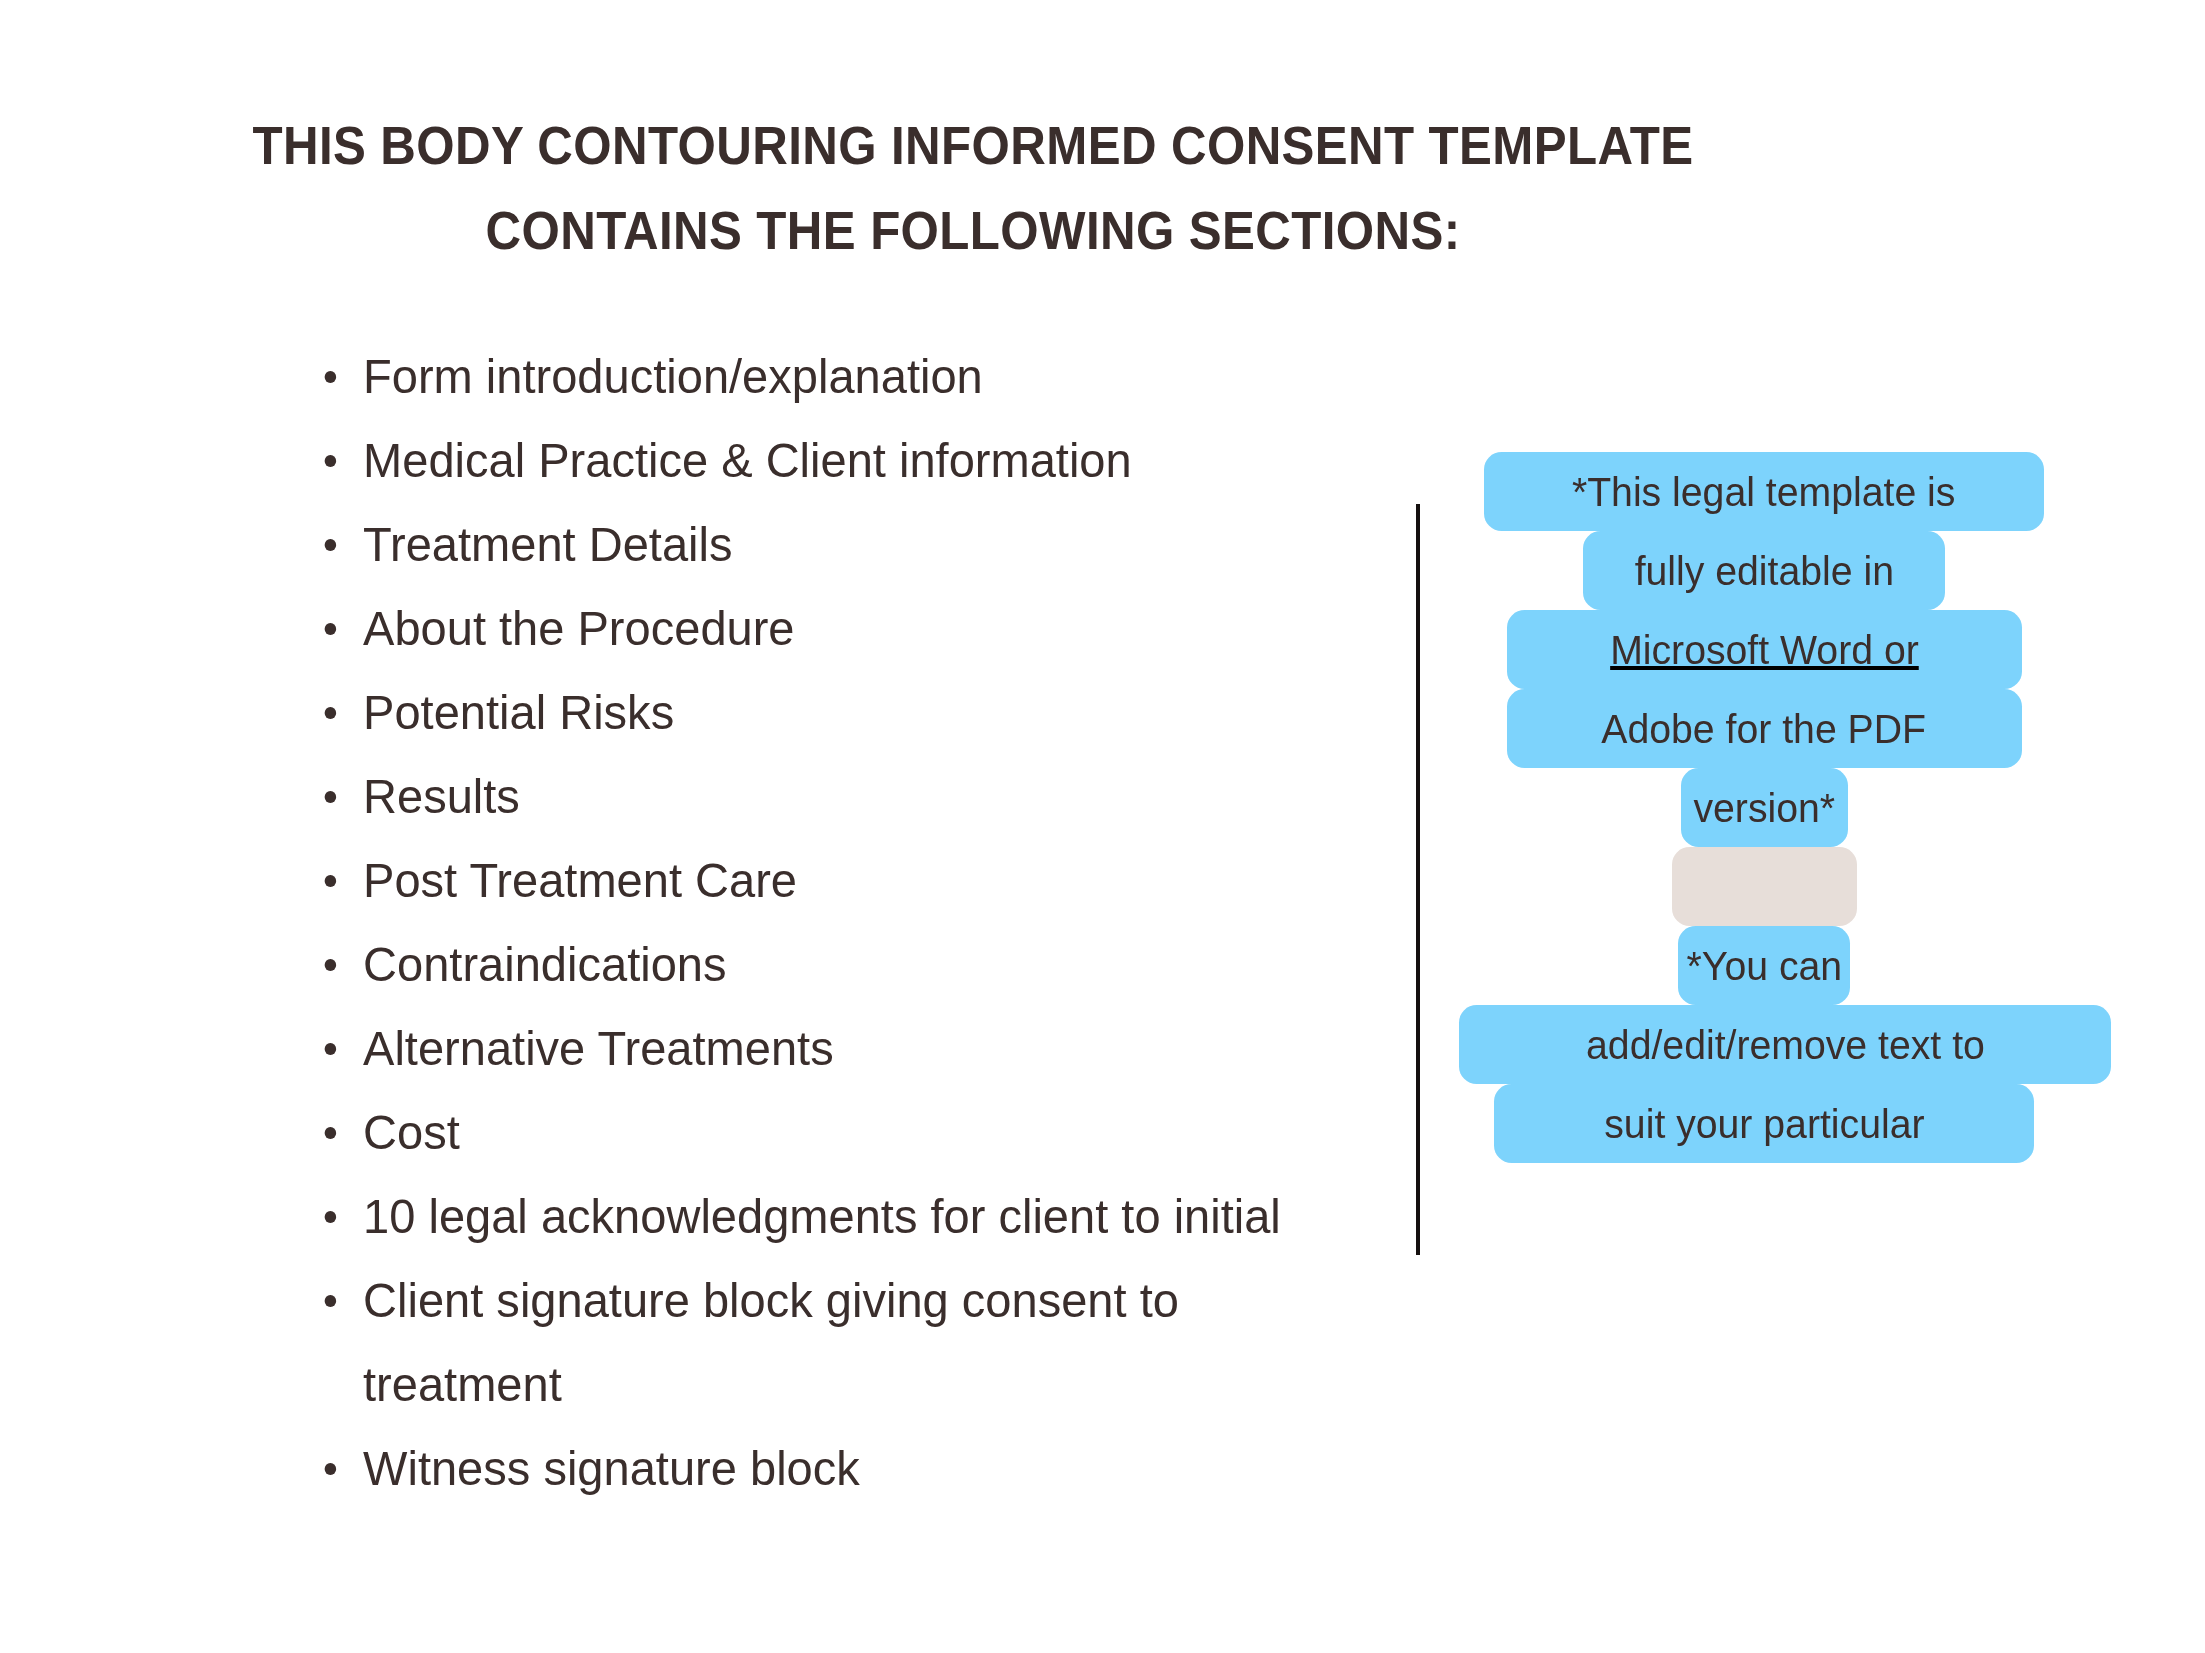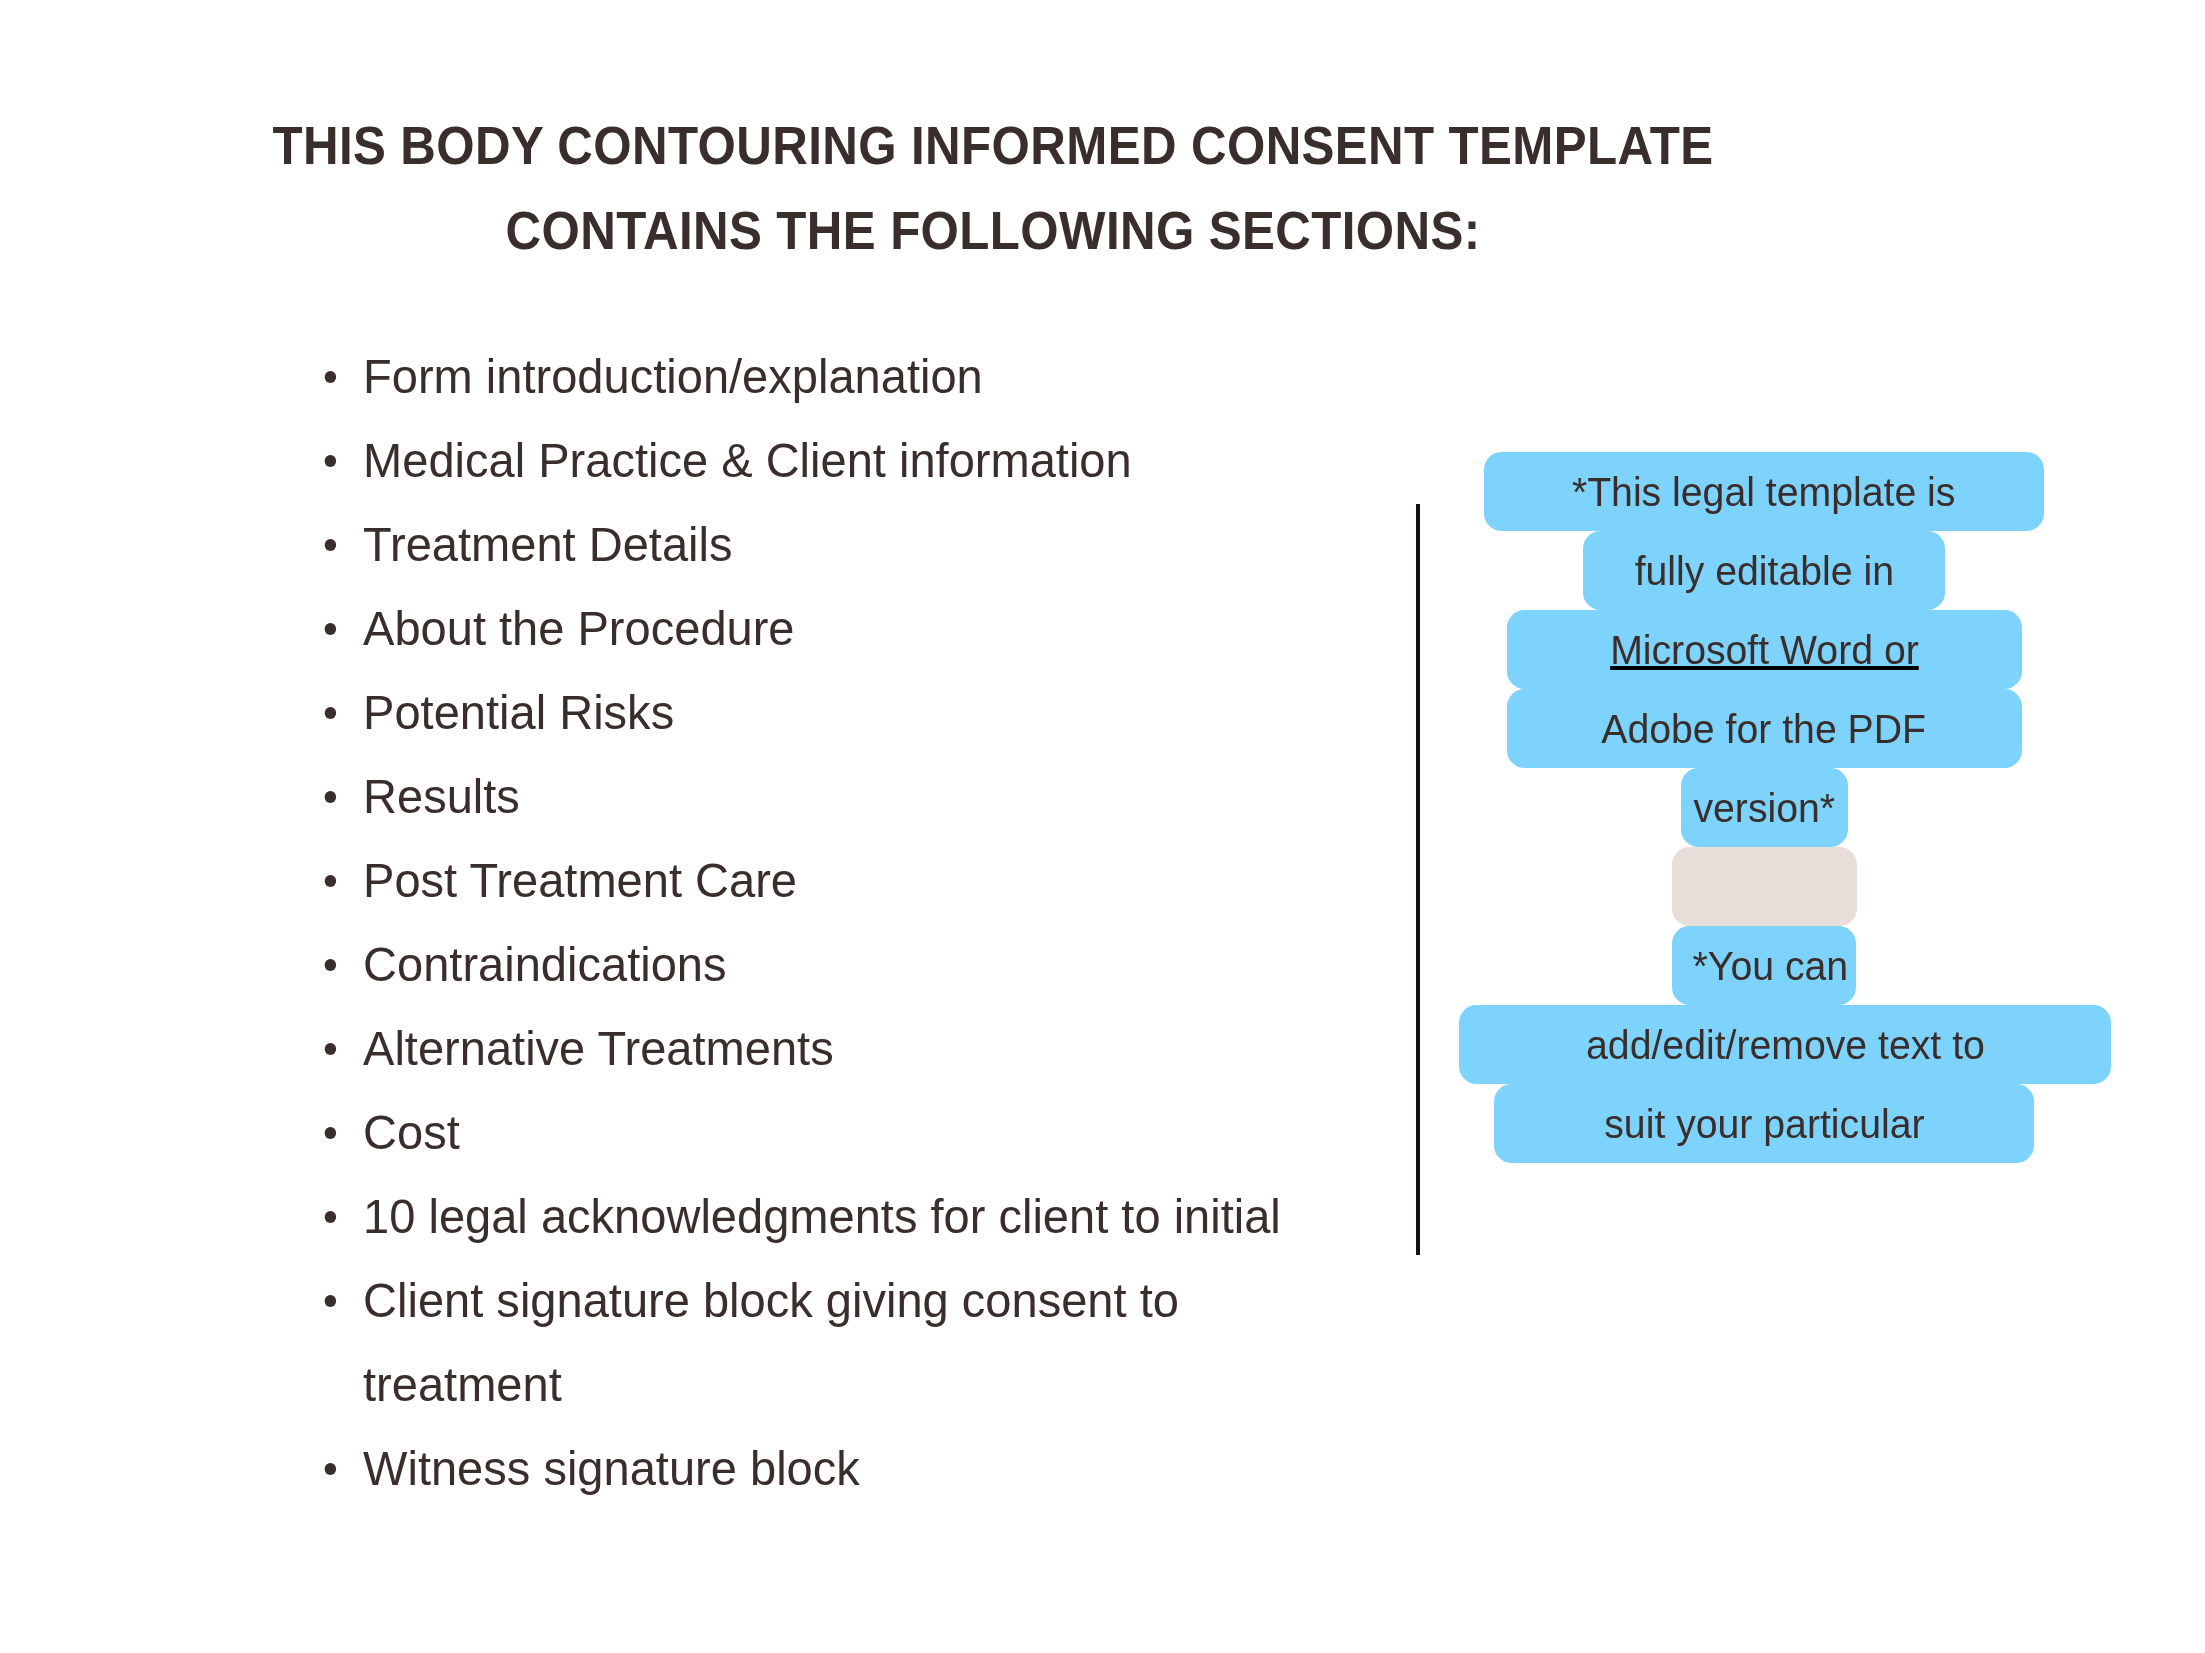--- a/index.html
+++ b/index.html
@@ -22,21 +22,20 @@
     background: #ffffff;
   }
 
   
   .title-block {
     position: absolute;
     left: 0;
     top: 103px;
     width: 1946px;
     text-align: center;
-    padding-left: 20px;
   }
   .title-line {
     display: block;
     font-family: "Liberation Sans", sans-serif;
     font-weight: 700;
     font-size: 53px;
     line-height: 85px;
     letter-spacing: 0.4px;
     color: #3a2e2c;
     transform: scaleX(0.93);
@@ -158,21 +157,21 @@
       </div>
       <div class="callout-row" style="width: 515px;">
         <span class="co-text">Adobe for the PDF</span>
       </div>
       <div class="callout-row" style="width: 167px;">
         <span class="co-text">version*</span>
       </div>
       <div class="callout-row blank" style="width: 185px;">
         <span class="co-text"></span>
       </div>
-      <div class="callout-row" style="width: 172px; padding-left: 12px;">
+      <div class="callout-row" style="width: 172px;">
         <span class="co-text">*You can</span>
       </div>
       <div class="callout-row" style="width: 652px;">
         <span class="co-text">add/edit/remove text to</span>
       </div>
       <div class="callout-row" style="width: 540px;">
         <span class="co-text">suit your particular</span>
       </div>
     </div>
 

